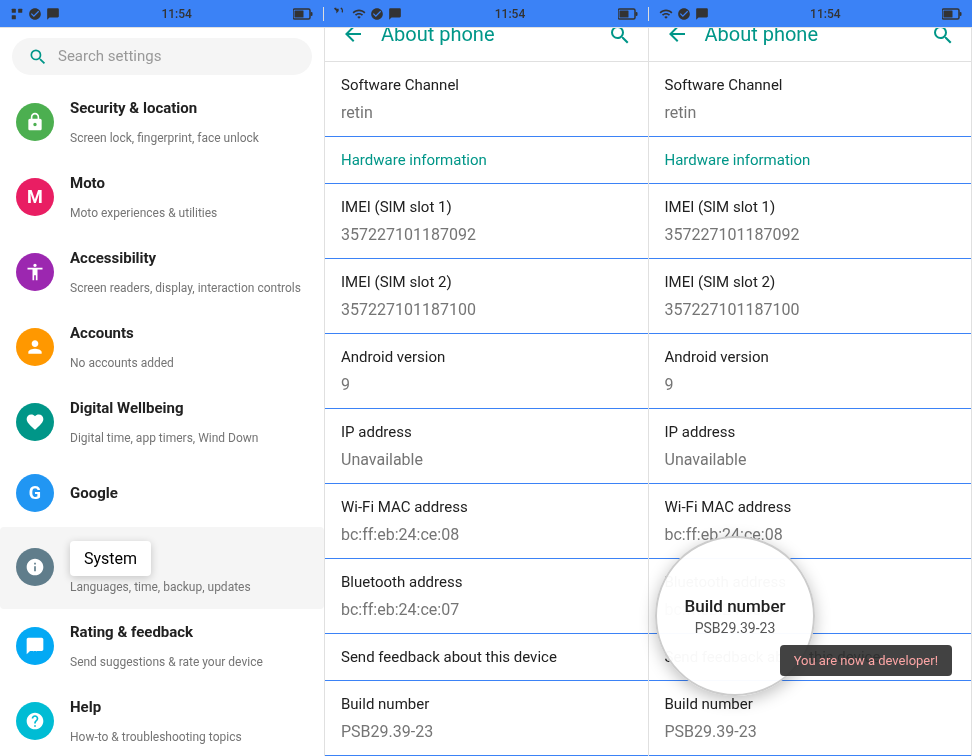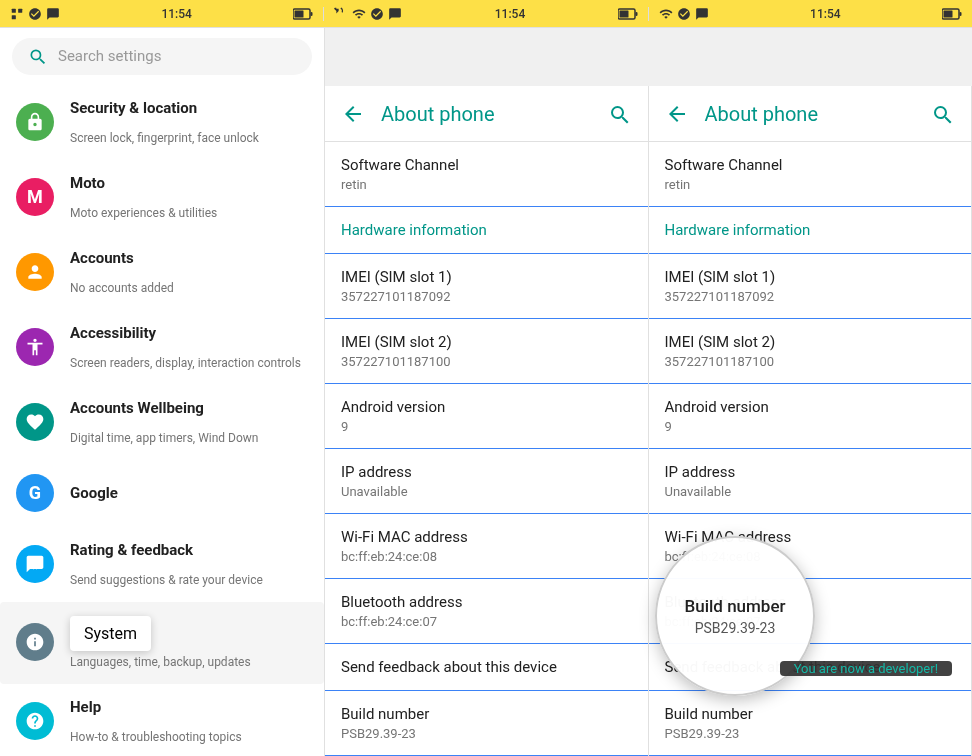--- a/index.html
+++ b/index.html
@@ -1,20 +1,20 @@
 <!DOCTYPE html>
 <html><head>
   <meta charset="utf-8">
   <style>
     * { margin: 0; padding: 0; box-sizing: border-box; }
     body { font-family: 'Roboto', Arial, sans-serif; background: #f0f0f0; width: 972px; height: 756px; overflow: hidden; display: flex; flex-direction: column; }
 
     
     .status-bar {
-      display: flex; height: 28px; background: #fde047; align-items: center;
+      display: flex; height: 28px; background: #3b82f6; align-items: center;
       border-bottom: 1px solid #e0e0e0;
       justify-content: space-between;
     }
     .status-section {
       flex: 1; display: flex; align-items: center; justify-content: space-between;
       padding: 0 10px; font-size: 11px; color: #333;
     }
     .status-section .icons { display: flex; gap: 4px; align-items: center; }
     .status-section .time { font-weight: 500; font-size: 12px; }
     .status-section .right-icons { display: flex; gap: 4px; align-items: center; }
@@ -74,21 +74,21 @@
     .panel-title { font-size: 20px; color: #009688; font-weight: 400; flex: 1; }
     .header-icon { color: #009688; font-size: 22px; cursor: pointer; }
 
     .panel-content { flex: 1; overflow-y: auto; }
 
     .info-item {
       padding: 14px 16px; border-bottom: 1px solid #3b82f6;
       cursor: pointer;
     }
     .info-item-title { font-size: 15px; color: #212121; font-weight: 400; }
-    .info-item-value { font-size: 13px; color: #757575; margin-top: 3px; }
+    .info-item-value { font-size: 16px; color: #757575; margin-top: 9px; }
 
     
     .panels-wrapper {
       display: flex; flex: 1; position: relative; overflow: hidden; align-items: flex-end;
     }
 
     .build-circle-overlay {
       position: absolute;
       left: 330px;
       bottom: 60px;
@@ -102,22 +102,22 @@
     }
     .build-circle-title { font-size: 17px; font-weight: 500; color: #212121; }
     .build-circle-value { font-size: 14px; color: #555; margin-top: 4px; }
 
     
     .dev-toast {
       position: absolute;
       right: 20px;
       bottom: 80px;
       background: rgba(50,50,50,0.92);
-      color: #14b8a6;
-      padding: 0 14px;
+      color: #fca5a5;
+      padding: 8px 14px;
       border-radius: 4px;
       font-size: 13px;
       z-index: 20;
       white-space: nowrap;
     }
 
     svg { display: inline-block; vertical-align: middle; }
   </style>
 </head>
 <body>
@@ -224,87 +224,87 @@
         <div class="icon-circle" style="background:#E91E63;">
           <span style="font-size:18px;font-weight:700;color:white;">M</span>
         </div>
         <div class="settings-item-text">
           <div class="settings-item-title">Moto</div>
           <div class="settings-item-subtitle">Moto experiences &amp; utilities</div>
         </div>
       </div>
 
       <div class="settings-item">
+        <div class="icon-circle" style="background:#9C27B0;">
+          <svg width="20" height="20" viewBox="0 0 24 24" fill="white">
+              <path d="M12 2c1.1 0 2 .9 2 2s-.9 2-2 2-2-.9-2-2 .9-2 2-2zm9 7h-6v13h-2v-6h-2v6H9V9H3V7h18v2z"></path>
+            </svg>
+        </div>
+        <div class="settings-item-text">
+          <div class="settings-item-title">Accessibility</div>
+          <div class="settings-item-subtitle">Screen readers, display, interaction controls</div>
+        </div>
+      </div>
+
+      <div class="settings-item">
         <div class="icon-circle" style="background:#FF9800;">
           <svg width="20" height="20" viewBox="0 0 24 24" fill="white">
               <path d="M12 12c2.21 0 4-1.79 4-4s-1.79-4-4-4-4 1.79-4 4 1.79 4 4 4zm0 2c-2.67 0-8 1.34-8 4v2h16v-2c0-2.66-5.33-4-8-4z"></path>
             </svg>
         </div>
         <div class="settings-item-text">
           <div class="settings-item-title">Accounts</div>
           <div class="settings-item-subtitle">No accounts added</div>
         </div>
       </div>
 
       <div class="settings-item">
-        <div class="icon-circle" style="background:#9C27B0;">
-          <svg width="20" height="20" viewBox="0 0 24 24" fill="white">
-              <path d="M12 2c1.1 0 2 .9 2 2s-.9 2-2 2-2-.9-2-2 .9-2 2-2zm9 7h-6v13h-2v-6h-2v6H9V9H3V7h18v2z"></path>
-            </svg>
-        </div>
-        <div class="settings-item-text">
-          <div class="settings-item-title">Accessibility</div>
-          <div class="settings-item-subtitle">Screen readers, display, interaction controls</div>
-        </div>
-      </div>
-
-      <div class="settings-item">
         <div class="icon-circle" style="background:#009688;">
           <svg width="20" height="20" viewBox="0 0 24 24" fill="white">
               <path d="M12 21.35l-1.45-1.32C5.4 15.36 2 12.28 2 8.5 2 5.42 4.42 3 7.5 3c1.74 0 3.41.81 4.5 2.09C13.09 3.81 14.76 3 16.5 3 19.58 3 22 5.42 22 8.5c0 3.78-3.4 6.86-8.55 11.54L12 21.35z"></path>
             </svg>
         </div>
         <div class="settings-item-text">
-          <div class="settings-item-title">Accounts Wellbeing</div>
+          <div class="settings-item-title">Digital Wellbeing</div>
           <div class="settings-item-subtitle">Digital time, app timers, Wind Down</div>
         </div>
       </div>
 
       <div class="settings-item">
         <div class="icon-circle" style="background:#2196F3;">
           <span style="font-size:18px;font-weight:700;color:white;">G</span>
         </div>
         <div class="settings-item-text">
           <div class="settings-item-title">Google</div>
-        </div>
-      </div>
-
-      <div class="settings-item">
-        <div class="icon-circle" style="background:#03A9F4;">
-          <svg width="20" height="20" viewBox="0 0 24 24" fill="white">
-              <path d="M20 2H4c-1.1 0-2 .9-2 2v18l4-4h14c1.1 0 2-.9 2-2V4c0-1.1-.9-2-2-2zm-7 12l-1-3-1 3H8l2.5 1.82-.96 2.93L12 16.9l2.46 1.85-.96-2.93L16 14h-3z"></path>
-            </svg>
-        </div>
-        <div class="settings-item-text">
-          <div class="settings-item-title">Rating &amp; feedback</div>
-          <div class="settings-item-subtitle">Send suggestions &amp; rate your device</div>
         </div>
       </div>
 
       <div class="settings-item" style="background:#f5f5f5; border-radius:4px; position:relative;">
         <div class="icon-circle" style="background:#607D8B;">
           <svg width="20" height="20" viewBox="0 0 24 24" fill="white">
               <path d="M12 2C6.48 2 2 6.48 2 12s4.48 10 10 10 10-4.48 10-10S17.52 2 12 2zm1 15h-2v-6h2v6zm0-8h-2V7h2v2z"></path>
             </svg>
         </div>
         <div class="settings-item-text">
           <div class="system-tooltip">
             <span>System</span>
           </div>
           <div class="settings-item-subtitle" style="margin-top:4px;">Languages, time, backup, updates</div>
+        </div>
+      </div>
+
+      <div class="settings-item">
+        <div class="icon-circle" style="background:#03A9F4;">
+          <svg width="20" height="20" viewBox="0 0 24 24" fill="white">
+              <path d="M20 2H4c-1.1 0-2 .9-2 2v18l4-4h14c1.1 0 2-.9 2-2V4c0-1.1-.9-2-2-2zm-7 12l-1-3-1 3H8l2.5 1.82-.96 2.93L12 16.9l2.46 1.85-.96-2.93L16 14h-3z"></path>
+            </svg>
+        </div>
+        <div class="settings-item-text">
+          <div class="settings-item-title">Rating &amp; feedback</div>
+          <div class="settings-item-subtitle">Send suggestions &amp; rate your device</div>
         </div>
       </div>
 
       <div class="settings-item">
         <div class="icon-circle" style="background:#00BCD4;">
           <svg width="20" height="20" viewBox="0 0 24 24" fill="white">
               <path d="M12 2C6.48 2 2 6.48 2 12s4.48 10 10 10 10-4.48 10-10S17.52 2 12 2zm1 17h-2v-2h2v2zm2.07-7.75l-.9.92C13.45 12.9 13 13.5 13 15h-2v-.5c0-1.1.45-2.1 1.17-2.83l1.24-1.26c.37-.36.59-.86.59-1.41 0-1.1-.9-2-2-2s-2 .9-2 2H8c0-2.21 1.79-4 4-4s4 1.79 4 4c0 .88-.36 1.68-.93 2.25z"></path>
             </svg>
         </div>
         <div class="settings-item-text">

